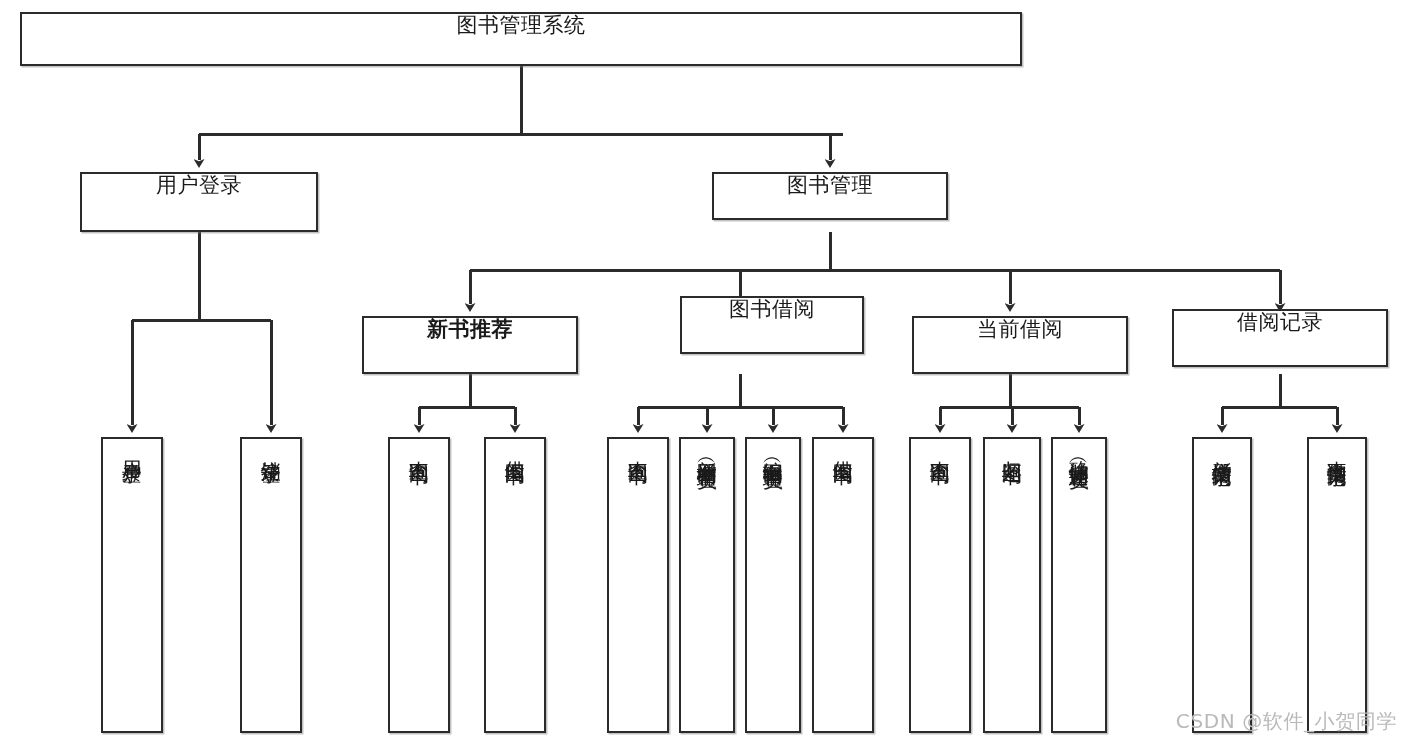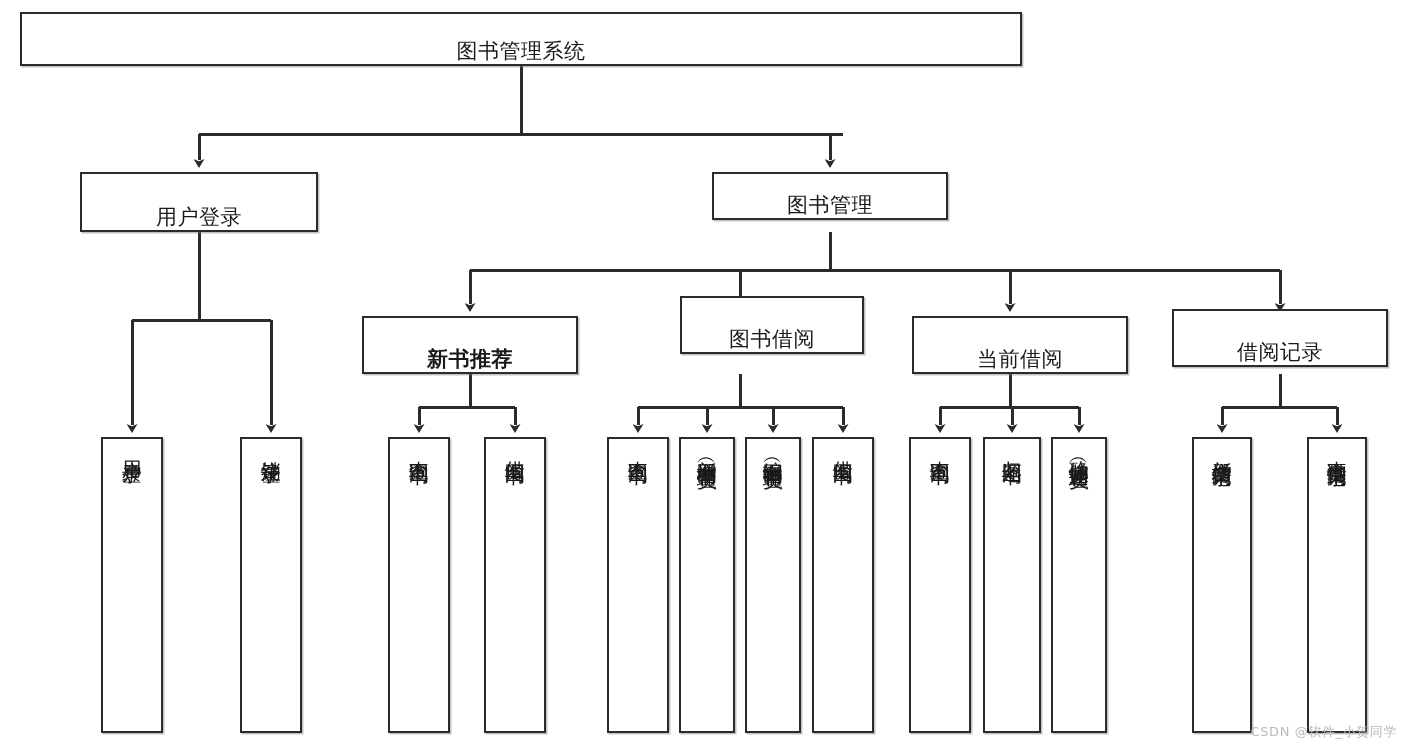--- a/index.html
+++ b/index.html
@@ -21,21 +21,21 @@
     width: 1405px;
     height: 747px;
   }
   .node-box {
     position: absolute;
     box-sizing: border-box;
     background: #ffffff;
     border: 2.5px solid #2b2b2b;
     box-shadow: 1.5px 1.5px 0 rgba(120,120,120,0.45);
     display: flex;
-    align-items: flex-end;
+    align-items: flex-start;
     justify-content: center;
   }
   .node-label {
     color: #1a1a1a;
     font-size: 21px;
     line-height: 1.12;
     letter-spacing: 0.5px;
     white-space: nowrap;
     text-align: center;
   }
@@ -46,22 +46,22 @@
     letter-spacing: 1.5px;
     font-size: 20px;
   }
   .node-box.leaf {
     align-items: flex-start;
     padding-top: 6px;
   }
   .watermark {
     position: absolute;
     right: 8px;
-    bottom: 6px;
-    font-size: 13px;
+    bottom: 12px;
+    font-size: 20px;
     color: #b9b9b9;
     letter-spacing: 0.6px;
     white-space: nowrap;
     user-select: none;
   }
 </style>
 </head>
 <body>
 
 <svg id="canvas" viewBox="0 0 1405 747" xmlns="http://www.w3.org/2000/svg">

